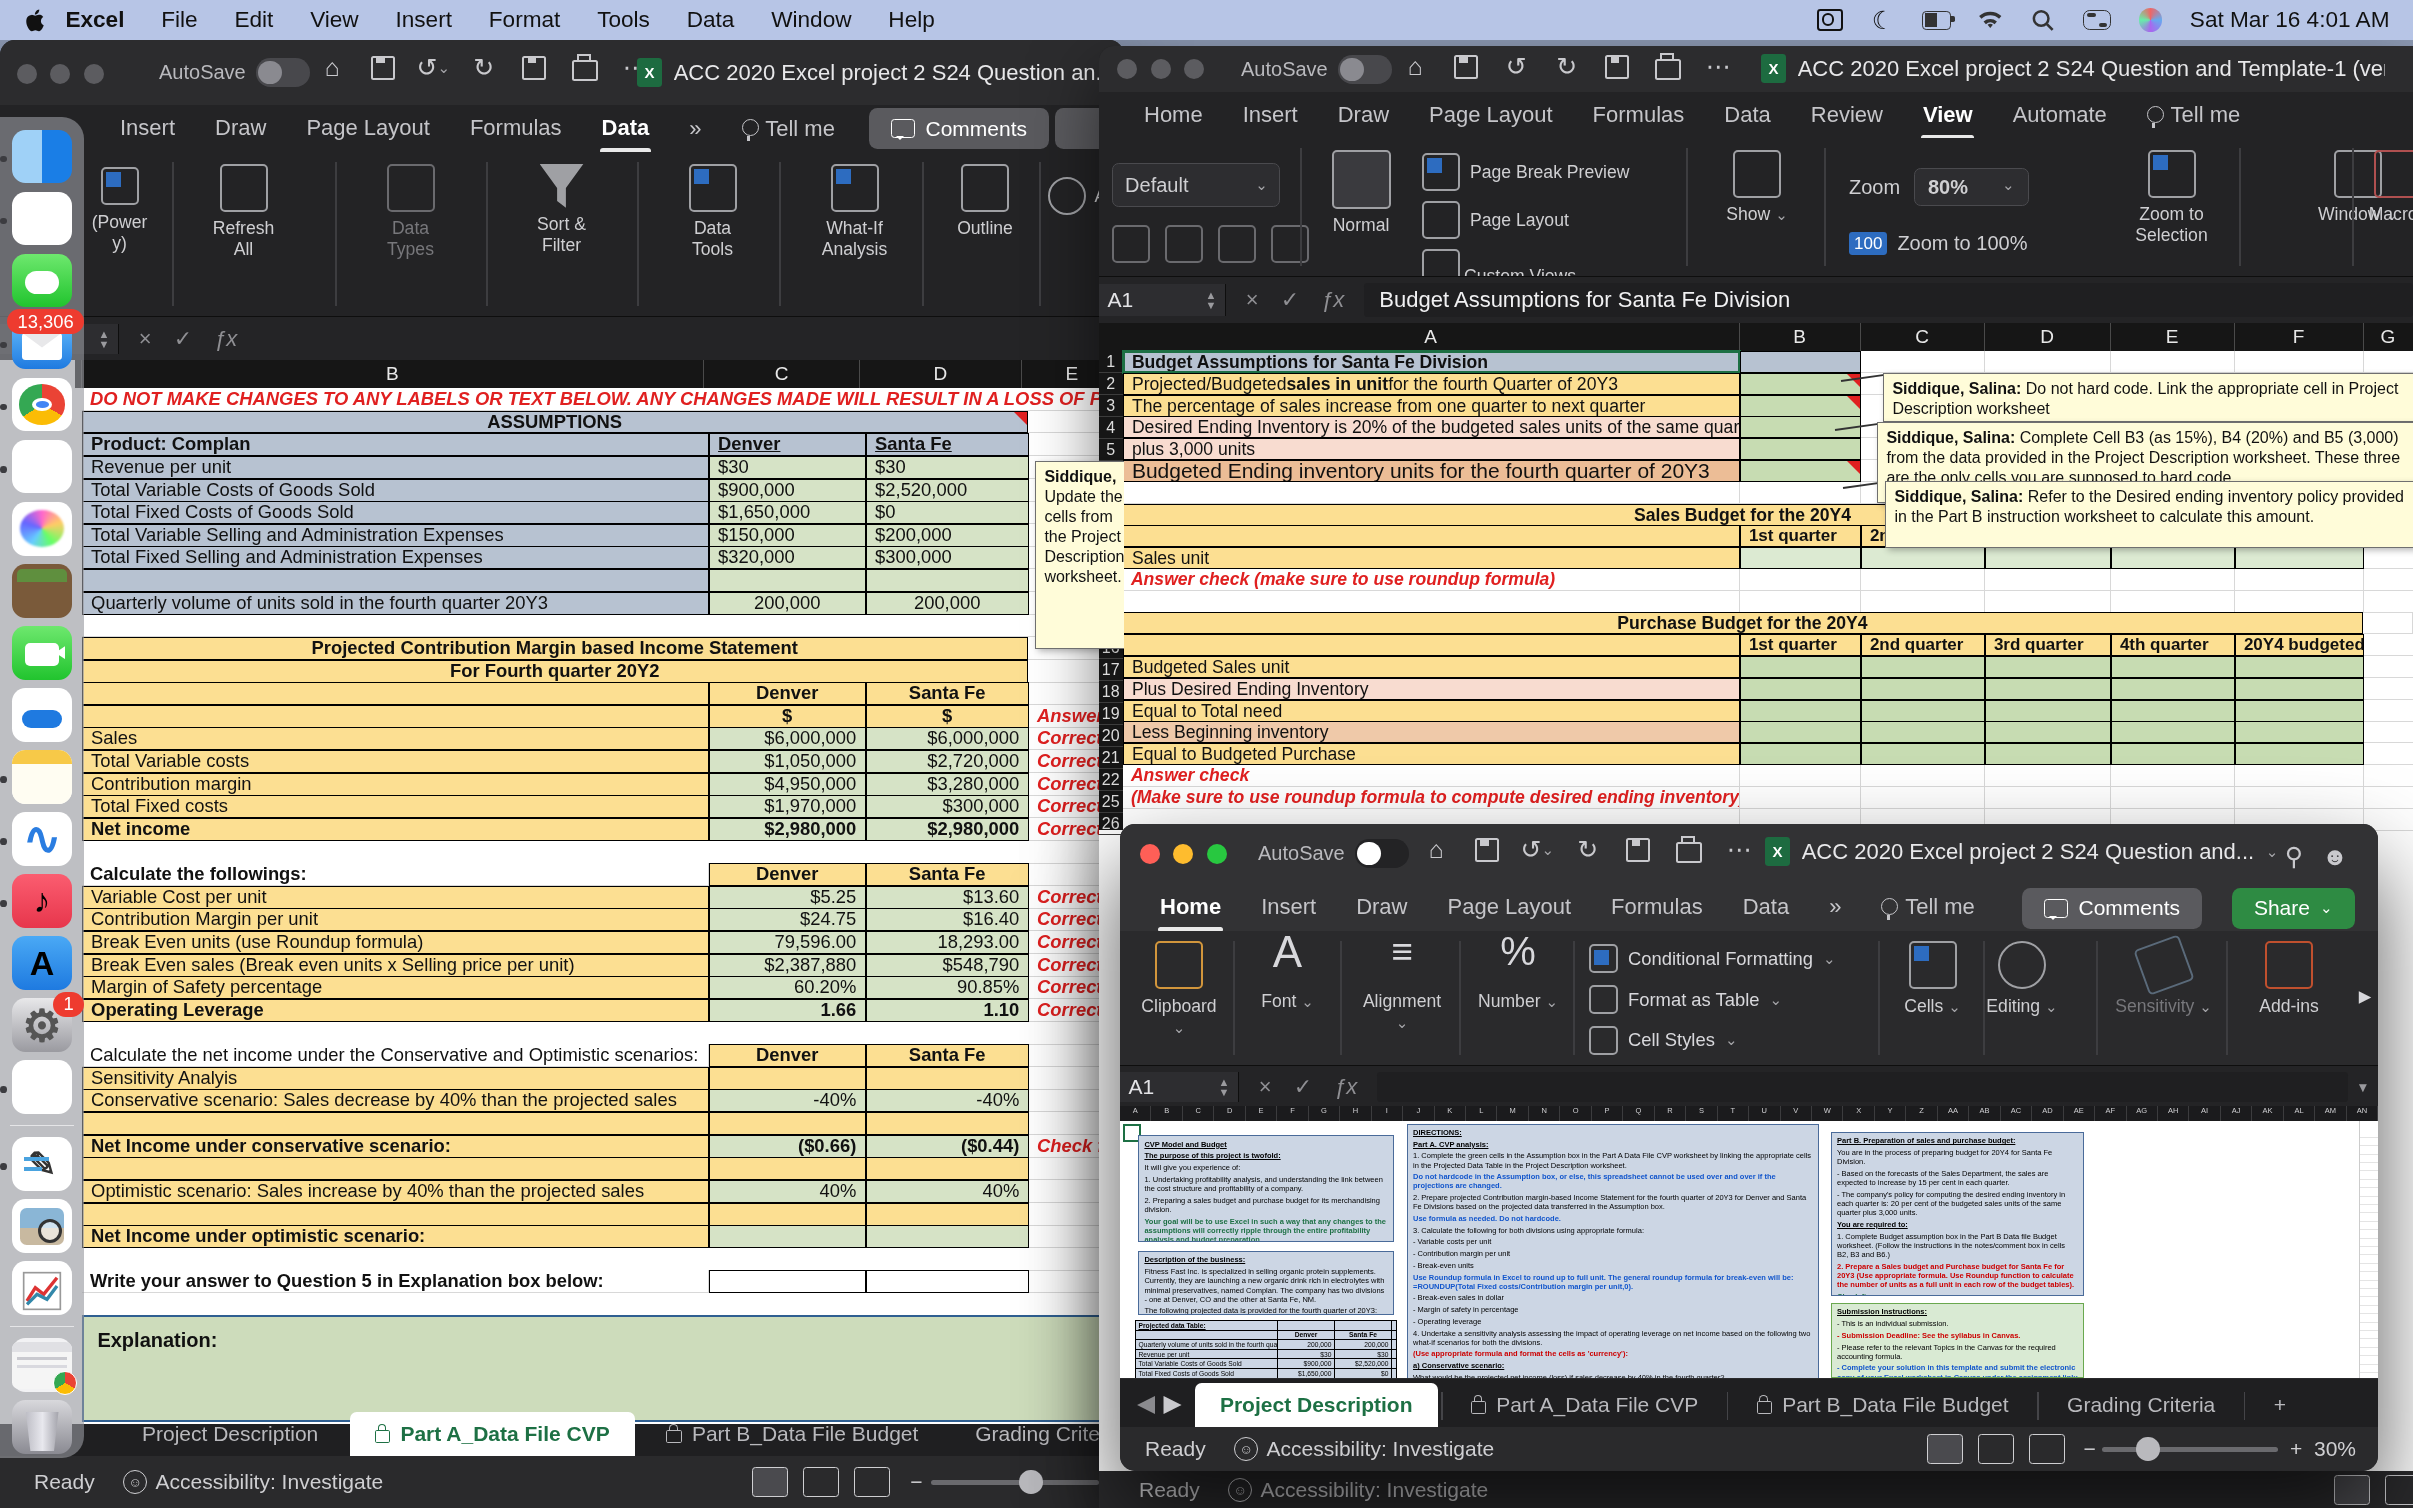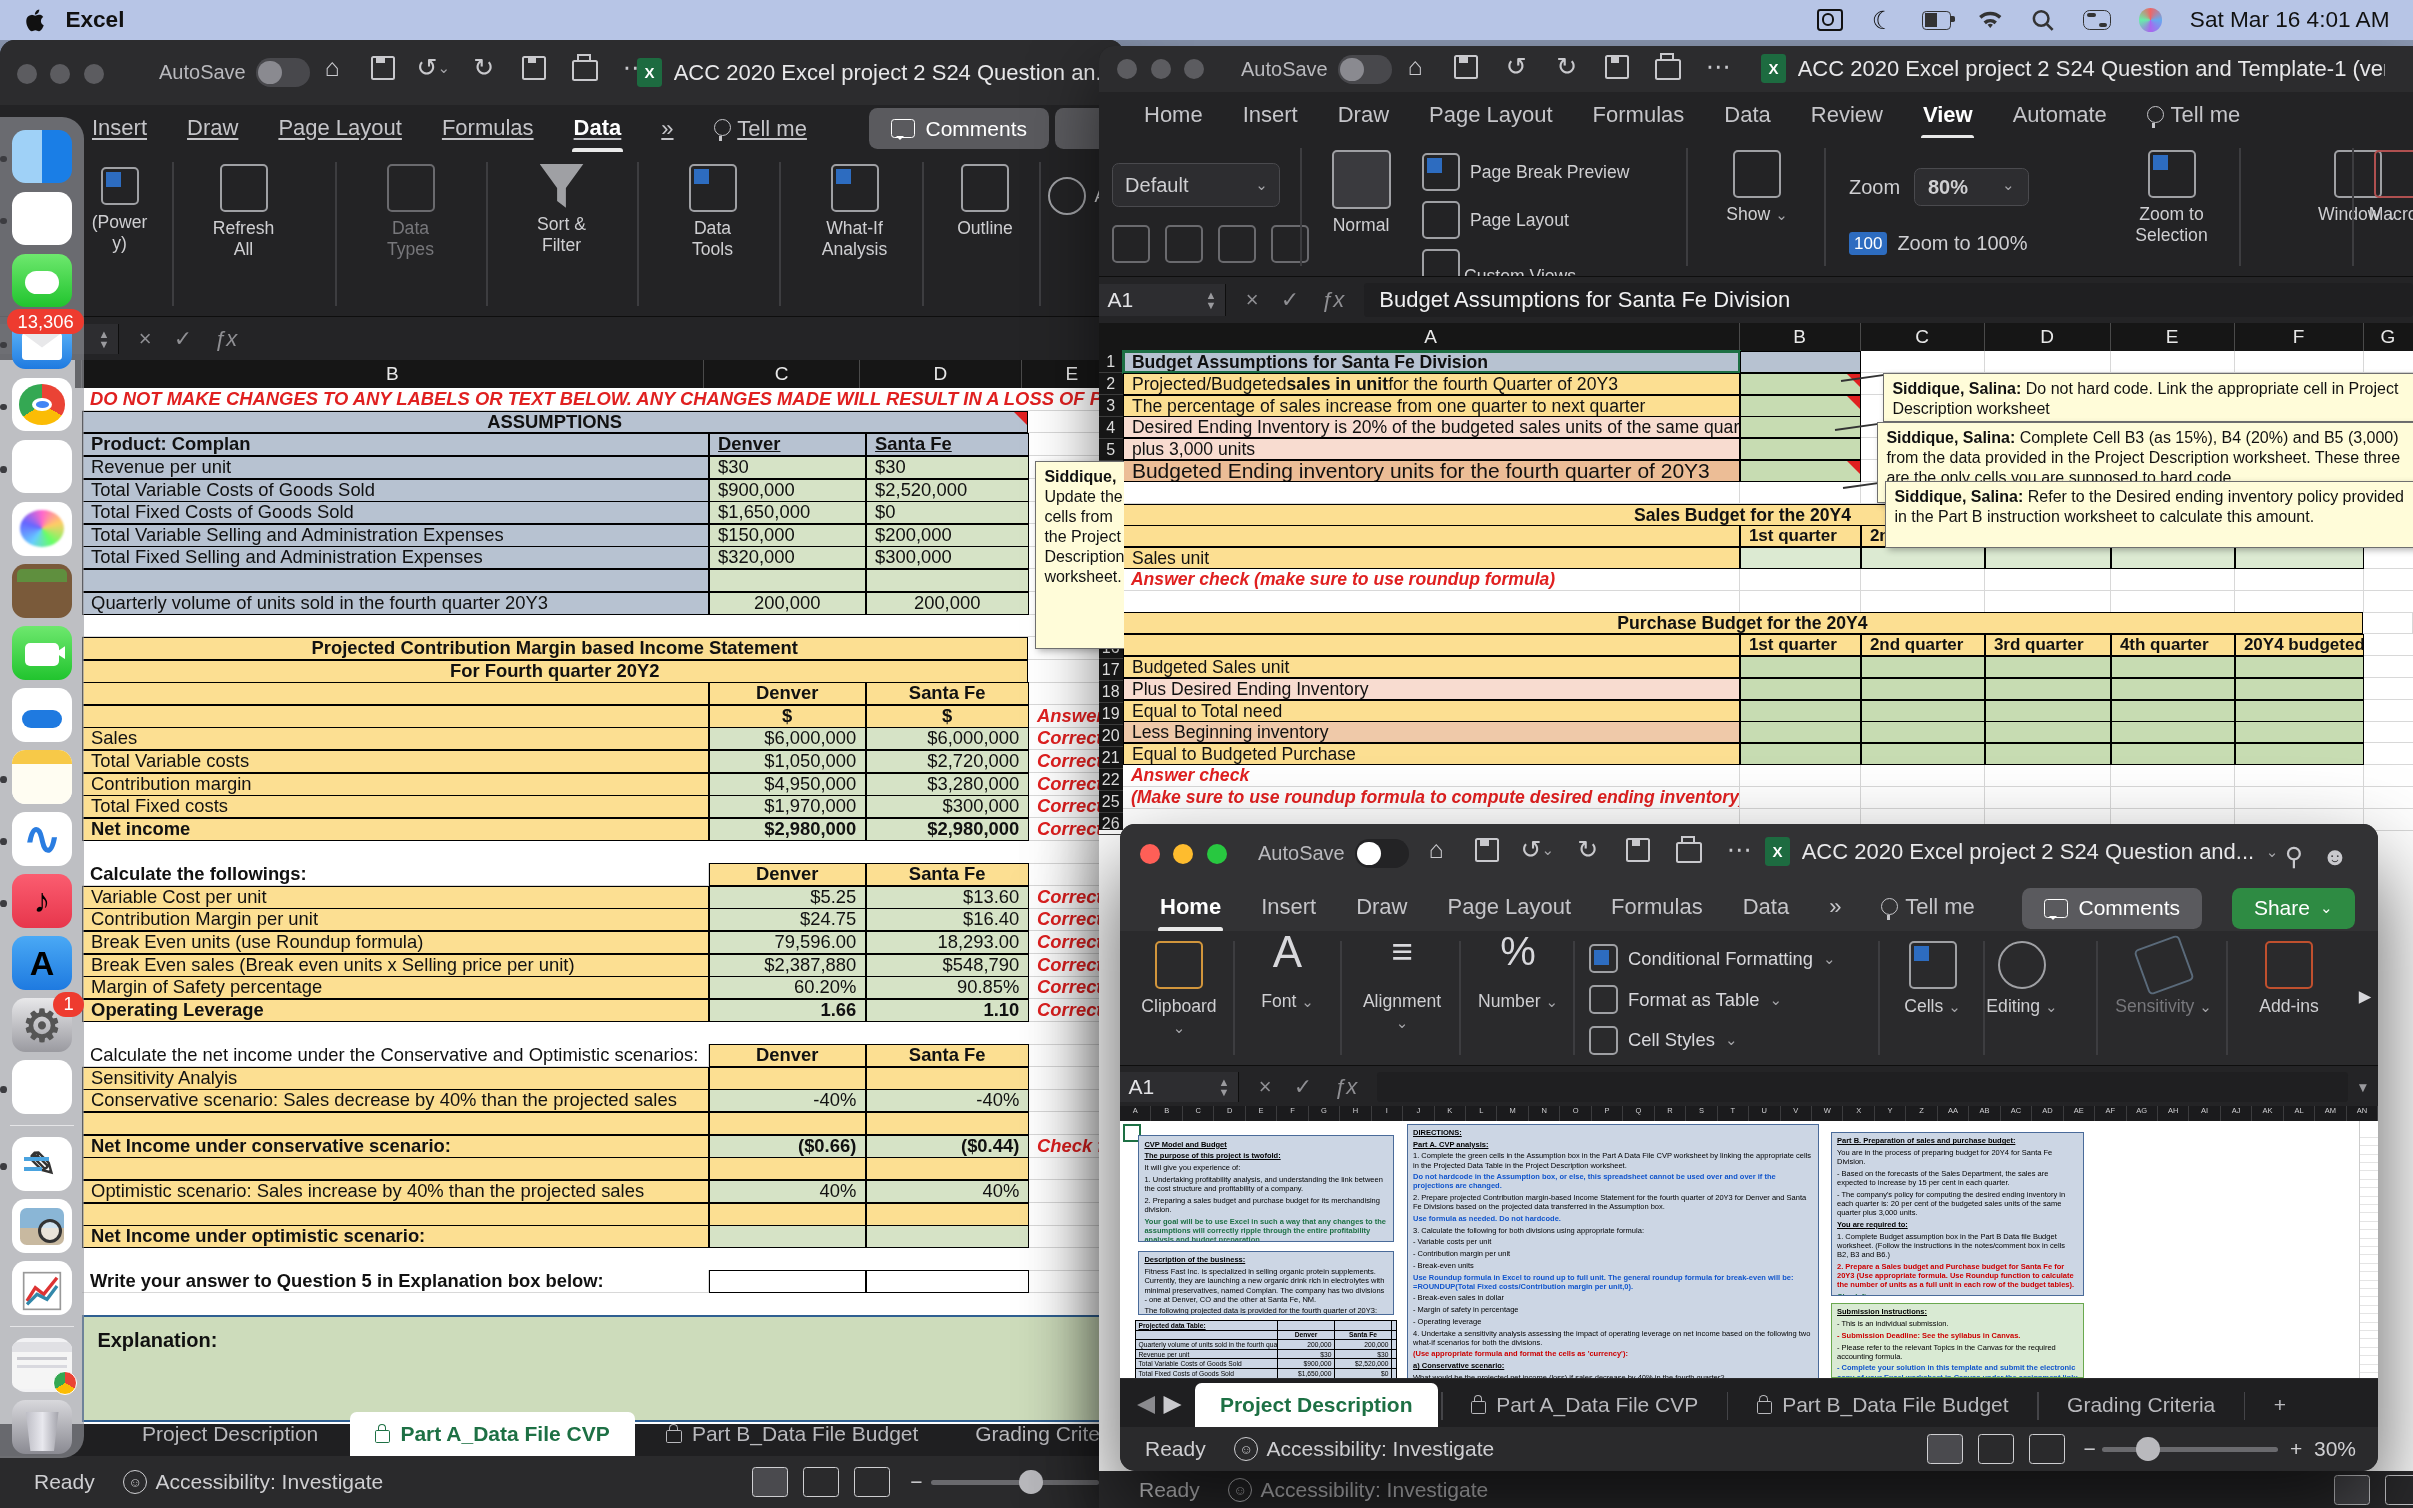--- a/index.html
+++ b/index.html
@@ -151,21 +151,21 @@
         <span class="qico">
             <span class="printer"></span>
           </span>
         <span class="qico">⋯</span>
       </div>
       <div class="abs" style="left:637px;top:18.4px;display:flex;gap:11.7px;align-items:center;">
         <span class="xldoc">X</span>
         <span class="wtitle" style="max-width:436px;">ACC 2020 Excel project 2 S24 Question an...</span>
       </div>
     </div>
-    <div class="ribtabs" style="height:47px;padding-left:72px;text-decoration:underline;">
+    <div class="ribtabs" style="height:47px;padding-left:100px;">
       <span id="w1tabs"><span class="rtab">Insert</span><span class="rtab">Draw</span><span class="rtab">Page Layout</span><span class="rtab">Formulas</span><span class="rtab act">Data</span></span>
       <span class="rtab">»</span>
       <span class="rtab"><span class="bulb"></span><span>Tell me</span></span>
       <span class="pill" style="position:absolute;right:75px;top:3.4px;">
           <span class="cb"></span>
           <span>Comments</span>
         </span>
       <span class="pill" style="position:absolute;right:-34px;top:3.4px;width:59px;">&nbsp;</span>
     </div>
     <div class="ribbon" style="height:164px;">
@@ -1171,20 +1171,21 @@
       <div class="dicon" style="background: linear-gradient(rgb(216, 216, 220), rgb(138, 138, 146));">
         <div style="position: absolute; left: 11.7px; top: 11.7px; width: 37px; height: 39px; background: linear-gradient(90deg, rgb(185, 185, 193), rgb(232, 232, 238), rgb(154, 154, 162)); clip-path: polygon(6% 0px, 94% 0px, 82% 100%, 18% 100%);"></div>
       </div>
     </div>
 
   <div id="menubar">
     <svg class="apple" viewBox="0 0 24 28">
         <path fill="#111" d="M17.5 14.6c0-3 2.5-4.5 2.6-4.6-1.4-2.1-3.6-2.4-4.4-2.4-1.9-.2-3.6 1.1-4.6 1.1-1 0-2.4-1.1-4-1-2 0-3.9 1.2-5 3-2.1 3.7-.5 9.2 1.5 12.2 1 1.5 2.2 3.1 3.8 3 1.5-.1 2.1-1 3.9-1s2.3 1 4 1c1.6 0 2.7-1.5 3.7-3 1.2-1.7 1.6-3.4 1.7-3.5-.1 0-3.2-1.2-3.2-4.8zM14.4 5.6c.8-1 1.4-2.4 1.2-3.8-1.2.1-2.7.8-3.5 1.8-.8.9-1.5 2.3-1.3 3.7 1.4.1 2.8-.7 3.6-1.7z"></path>
       </svg>
     <span class="mi app">Excel</span>
+    <span id="menuitems"><span class="mi">File</span><span class="mi">Edit</span><span class="mi">View</span><span class="mi">Insert</span><span class="mi">Format</span><span class="mi">Tools</span><span class="mi">Data</span><span class="mi">Window</span><span class="mi">Help</span></span>
     <div class="right">
       <span class="mb-ic">
           <span class="rec"></span>
         </span>
       <span class="mb-ic" style="font-size:25px;">☾</span>
       <span class="mb-ic">
           <span class="batt">
             <i></i>
           </span>
         </span>

